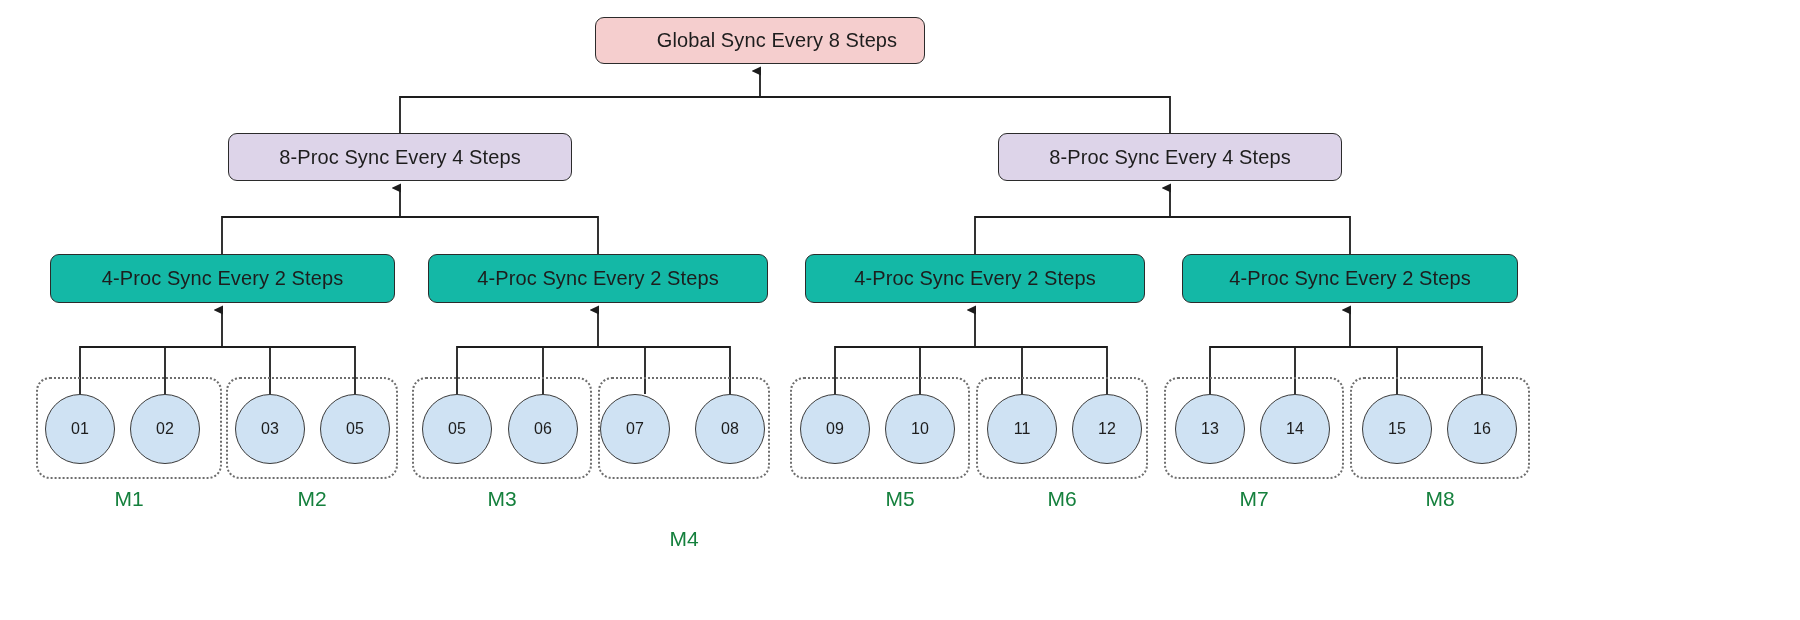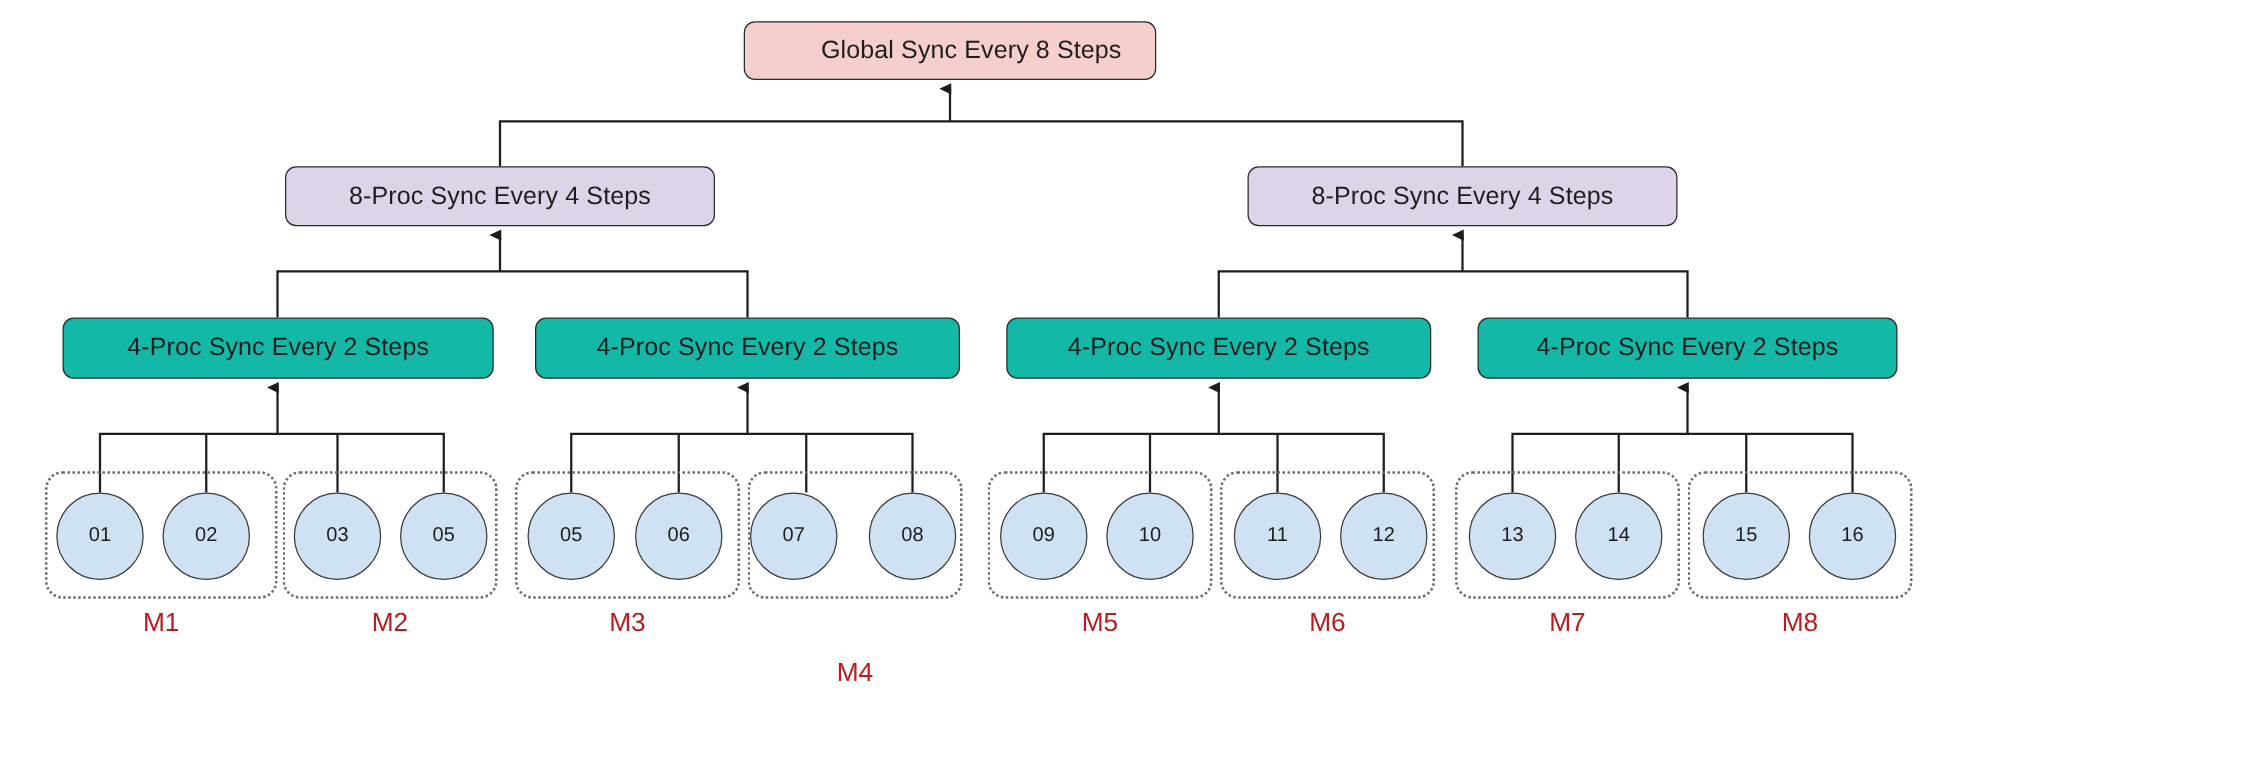--- a/index.html
+++ b/index.html
@@ -48,21 +48,21 @@
     box-sizing: border-box;
     border: 2px dotted #6d6d6d;
     border-radius: 14px;
     background: transparent;
     z-index: 2;
   }
   .machine-label {
     position: absolute;
     text-align: center;
     font-size: 21px;
-    color: #b91c1c;
+    color: #15803d;
     z-index: 3;
   }
 
   
   .proc {
     position: absolute;
     box-sizing: border-box;
     border: 1.8px solid #3a3a3a;
     border-radius: 50%;
     background: #cfe2f3;
@@ -147,21 +147,21 @@
   <div id="machine-layer">
       <div class="machine-group" style="left: 36px; top: 377px; width: 186px; height: 102px;"></div>
       <div class="machine-label" style="left: 36px; top: 487px; width: 186px;">M1</div>
       <div class="machine-group" style="left: 226px; top: 377px; width: 172px; height: 102px;"></div>
       <div class="machine-label" style="left: 226px; top: 487px; width: 172px;">M2</div>
       <div class="machine-group" style="left: 412px; top: 377px; width: 180px; height: 102px;"></div>
       <div class="machine-label" style="left: 412px; top: 487px; width: 180px;">M3</div>
       <div class="machine-group" style="left: 598px; top: 377px; width: 172px; height: 102px;"></div>
       <div class="machine-label" style="left: 598px; top: 487px; width: 172px; margin-top: 40px;">M4</div>
       <div class="machine-group" style="left: 790px; top: 377px; width: 180px; height: 102px;"></div>
-      <div class="machine-label" style="left: 790px; top: 487px; width: 180px;">M5</div>
+      <div class="machine-label" style="left: 810px; top: 487px; width: 180px;">M5</div>
       <div class="machine-group" style="left: 976px; top: 377px; width: 172px; height: 102px;"></div>
       <div class="machine-label" style="left: 976px; top: 487px; width: 172px;">M6</div>
       <div class="machine-group" style="left: 1164px; top: 377px; width: 180px; height: 102px;"></div>
       <div class="machine-label" style="left: 1164px; top: 487px; width: 180px;">M7</div>
       <div class="machine-group" style="left: 1350px; top: 377px; width: 180px; height: 102px;"></div>
       <div class="machine-label" style="left: 1350px; top: 487px; width: 180px;">M8</div>
     </div>
   <div id="processor-layer">
       <div class="proc" style="left: 45px; top: 394px; width: 70px; height: 70px;">01</div>
       <div class="proc" style="left: 130px; top: 394px; width: 70px; height: 70px;">02</div>

